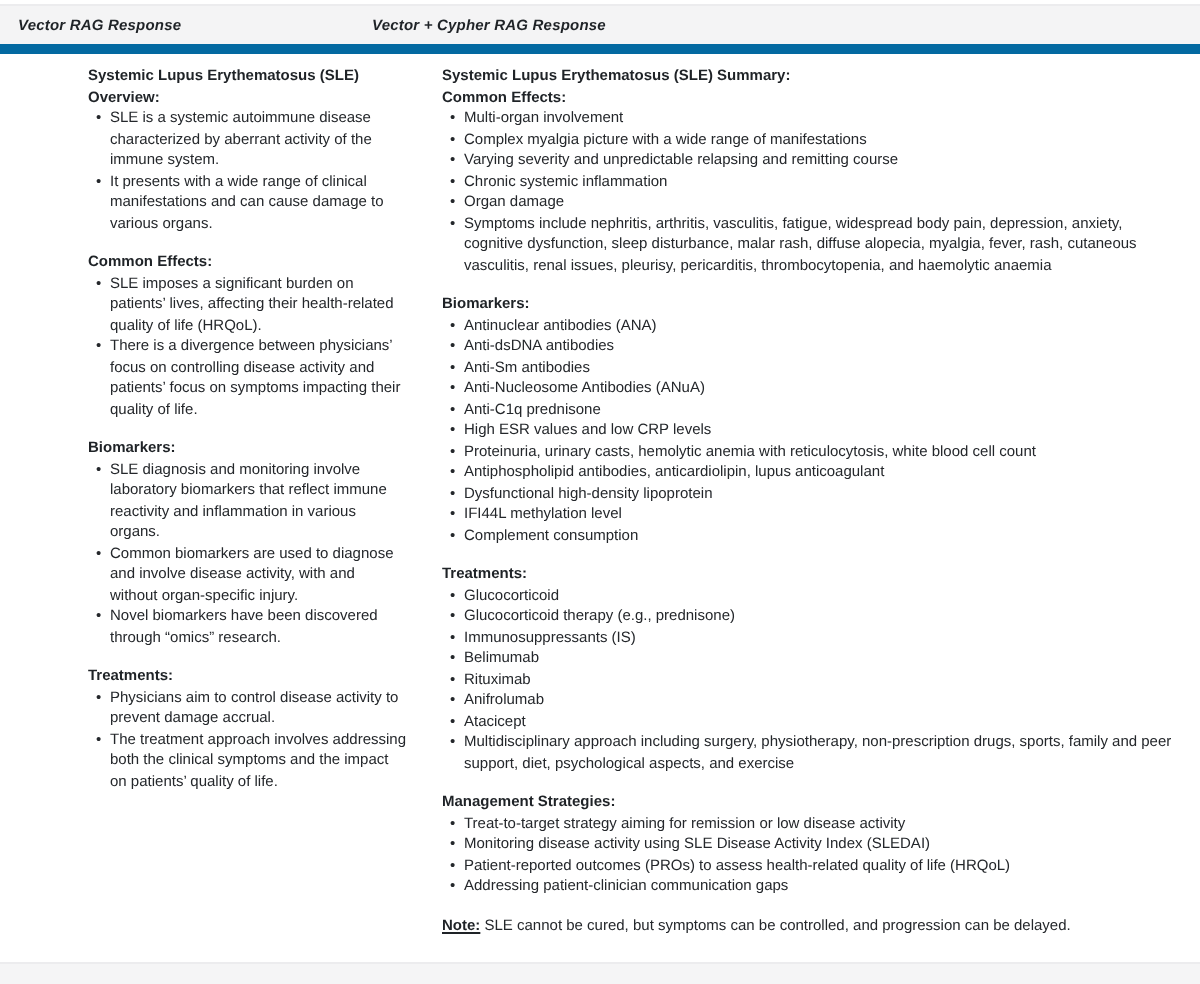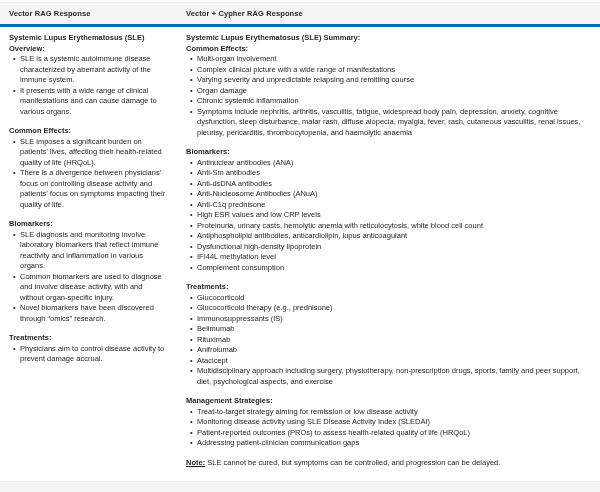--- a/index.html
+++ b/index.html
@@ -13,39 +13,41 @@
     background: #ffffff;
     overflow: hidden;
     color: #24272b;
   }
 
   .header-row {
     display: grid;
     grid-template-columns: 178px 1fr;
     background: #f4f4f5;
     border-top: 1px solid #ececee;
-    border-bottom: 3px solid #0369a1;
+    border-bottom: 5px solid #0369a1;
     height: 25px;
     margin-top: 2px;
+    font-style: italic;
   }
   .header-cell {
     display: flex;
     align-items: center;
     font-size: 7.5px;
     font-weight: 700;
     letter-spacing: 0.1px;
     color: #1f2327;
   }
   .header-cell.left  { padding-left: 9px; }
   .header-cell.right { padding-left: 8px; text-align: right; }
 
   .body-row {
     display: grid;
     grid-template-columns: 178px 1fr;
     align-items: start;
+    margin-left: 35px;
   }
   .col {
     padding-top: 6px;
     font-size: 7.5px;
     line-height: 10.5px;
   }
   .col.left  { padding-left: 9px;  padding-right: 10px; }
   .col.right { padding-left: 8px;  padding-right: 10px; }
 
   .section { margin-bottom: 9px; }
@@ -111,43 +113,44 @@
           <ul class="bullets">
             <li>SLE diagnosis and monitoring involve laboratory biomarkers that reflect immune reactivity and inflammation in various organs.</li>
             <li>Common biomarkers are used to diagnose and involve disease activity, with and without organ-specific injury.</li>
             <li>Novel biomarkers have been discovered through “omics” research.</li>
           </ul>
         </div>
         <div class="section">
           <div class="heading">Treatments:</div>
           <ul class="bullets">
             <li>Physicians aim to control disease activity to prevent damage accrual.</li>
+            <li>The treatment approach involves addressing both the clinical symptoms and the impact on patients’ quality of life.</li>
           </ul>
         </div>
       </div>
     <div class="col right">
 
     <div class="section">
           <div class="heading">Systemic Lupus Erythematosus (SLE) Summary:</div>
           <div class="heading">Common Effects:</div>
           <ul class="bullets">
             <li>Multi-organ involvement</li>
-            <li>Complex clinical picture with a wide range of manifestations</li>
+            <li>Complex myalgia picture with a wide range of manifestations</li>
             <li>Varying severity and unpredictable relapsing and remitting course</li>
+            <li>Chronic systemic inflammation</li>
             <li>Organ damage</li>
-            <li>Chronic systemic inflammation</li>
             <li>Symptoms include nephritis, arthritis, vasculitis, fatigue, widespread body pain, depression, anxiety, cognitive dysfunction, sleep disturbance, malar rash, diffuse alopecia, myalgia, fever, rash, cutaneous vasculitis, renal issues, pleurisy, pericarditis, thrombocytopenia, and haemolytic anaemia</li>
           </ul>
         </div>
         <div class="section">
           <div class="heading">Biomarkers:</div>
           <ul class="bullets">
             <li>Antinuclear antibodies (ANA)</li>
+            <li>Anti-dsDNA antibodies</li>
             <li>Anti-Sm antibodies</li>
-            <li>Anti-dsDNA antibodies</li>
             <li>Anti-Nucleosome Antibodies (ANuA)</li>
             <li>Anti-C1q prednisone</li>
             <li>High ESR values and low CRP levels</li>
             <li>Proteinuria, urinary casts, hemolytic anemia with reticulocytosis, white blood cell count</li>
             <li>Antiphospholipid antibodies, anticardiolipin, lupus anticoagulant</li>
             <li>Dysfunctional high-density lipoprotein</li>
             <li>IFI44L methylation level</li>
             <li>Complement consumption</li>
           </ul>
         </div>

